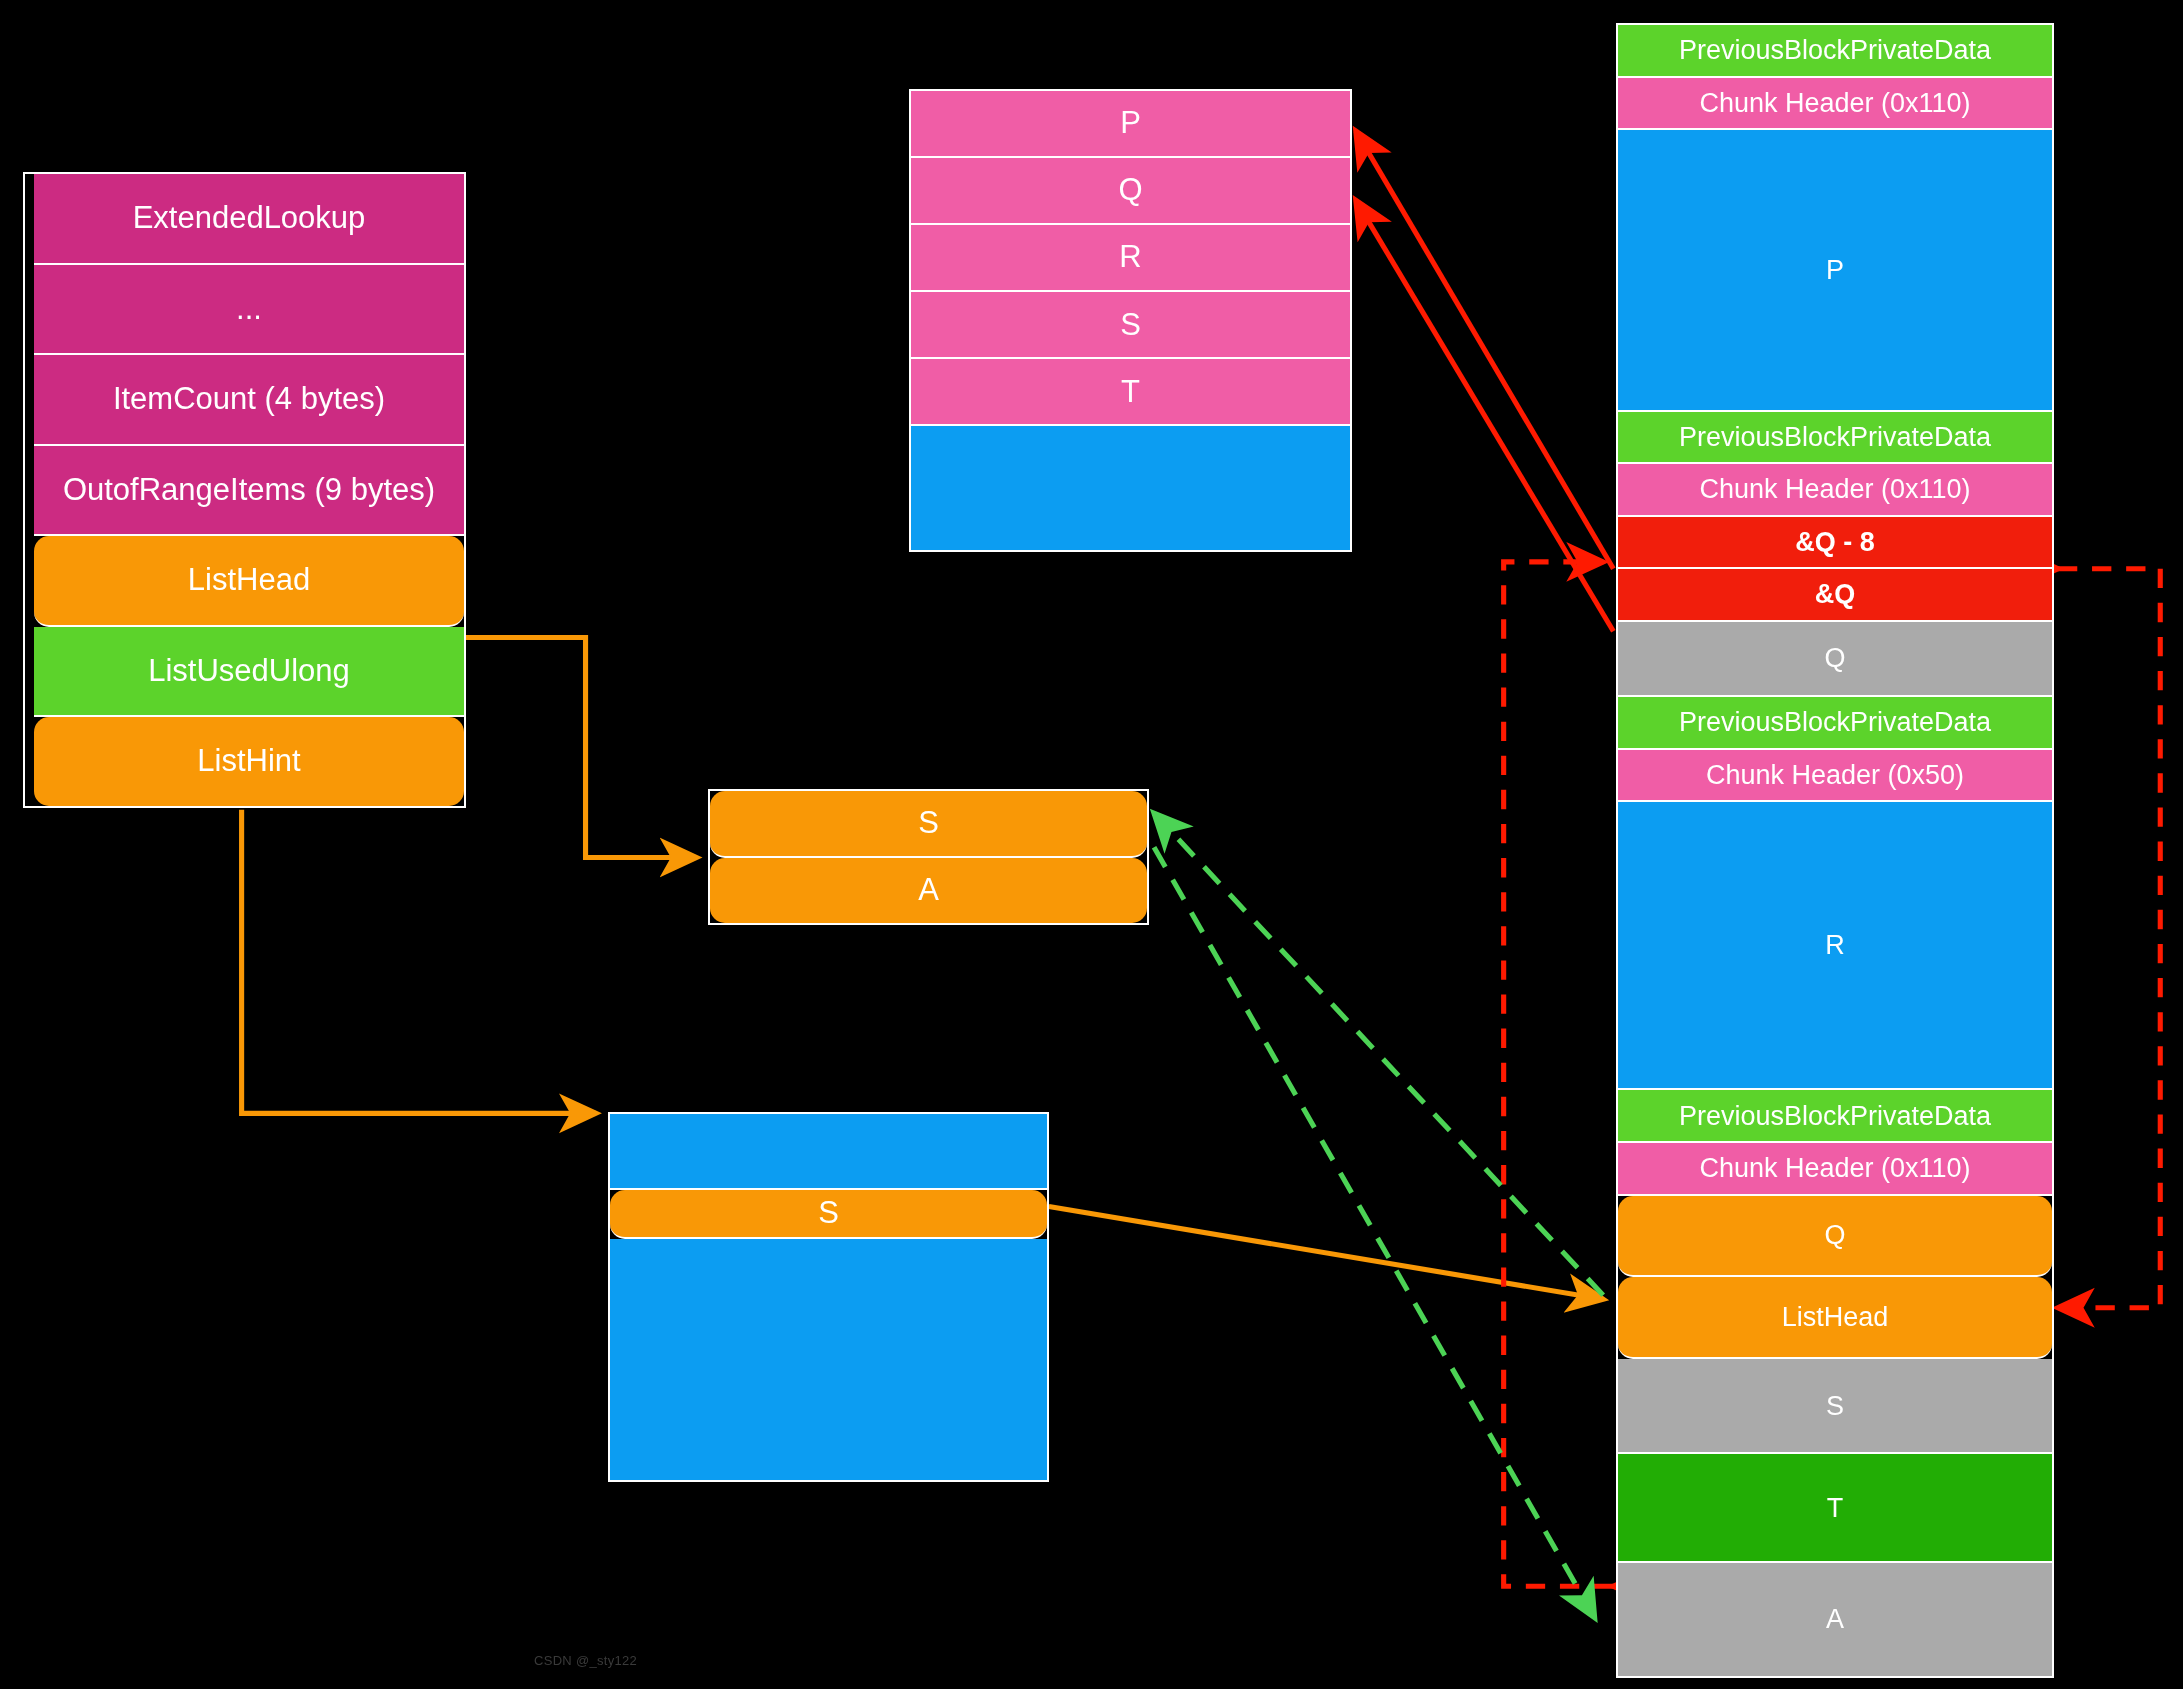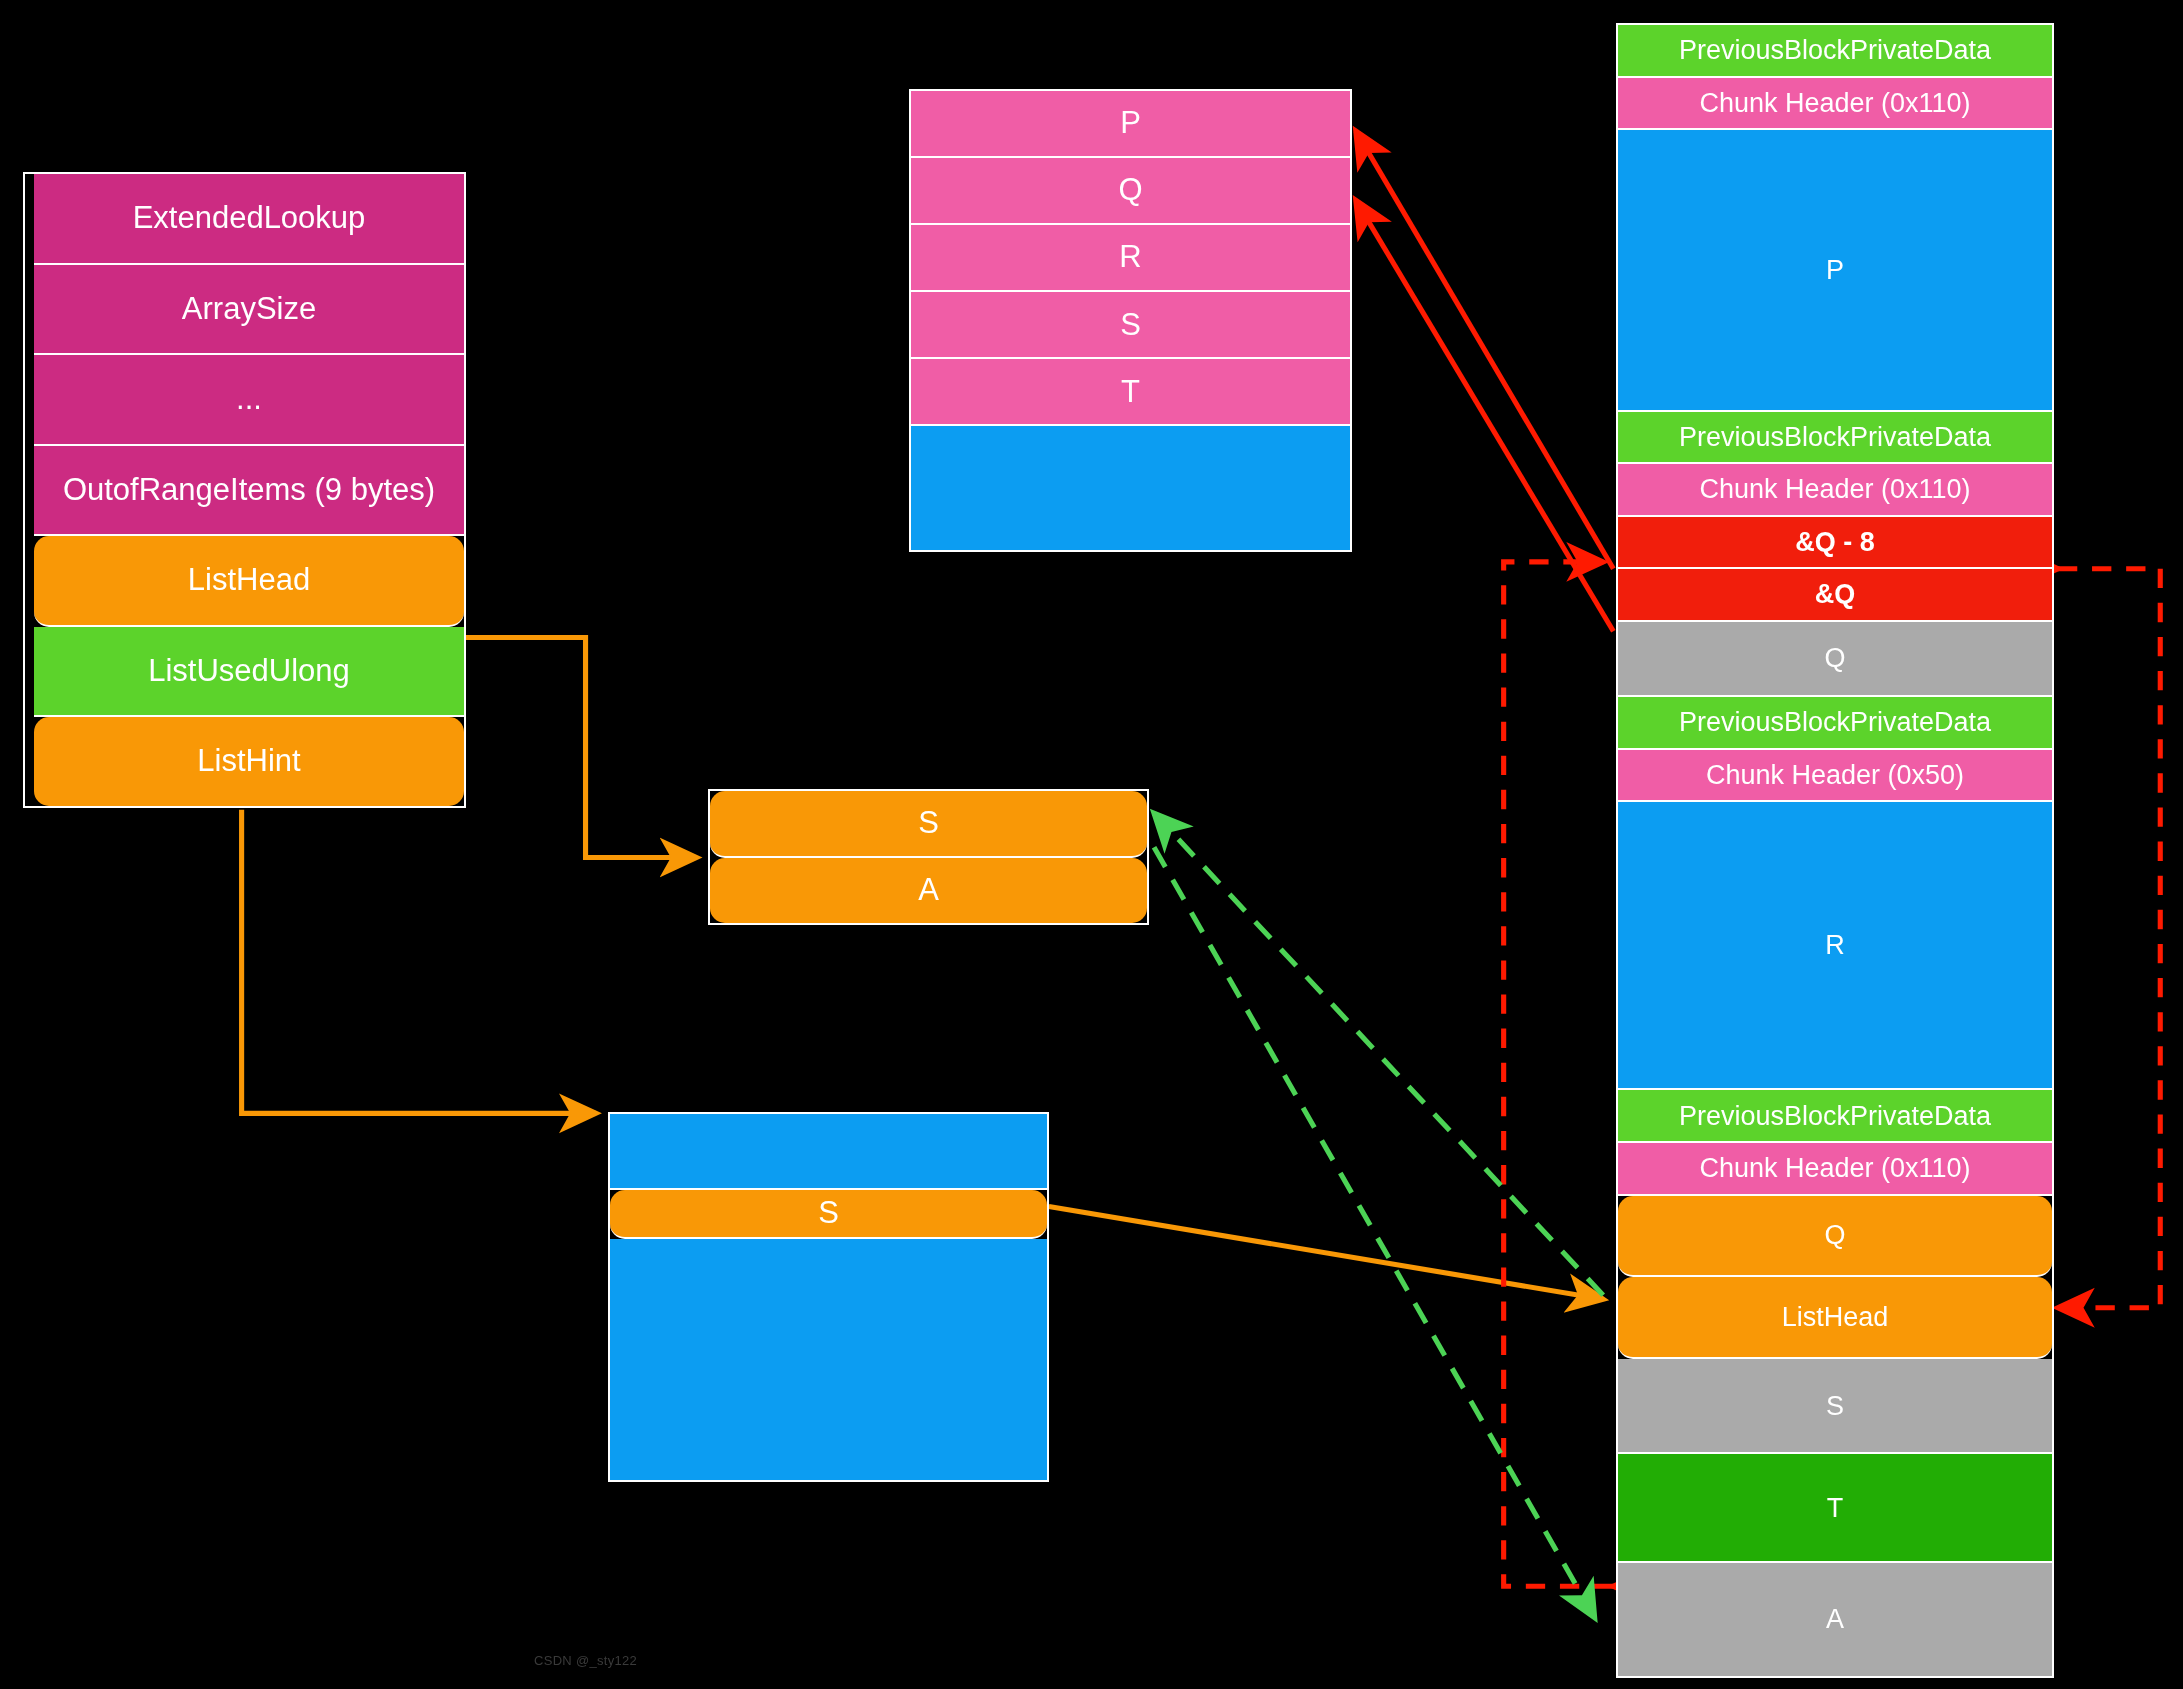--- a/index.html
+++ b/index.html
@@ -91,22 +91,22 @@
     <path d="M2820,2278 L2030,1430" fill="none" stroke="#4CD355" stroke-width="9" stroke-dasharray="40 26" marker-end="url(#ar-grn)"></path>
   </g>
 
   <g>
     <path d="M2030,1490 L2805,2845" fill="none" stroke="#4CD355" stroke-width="9" stroke-dasharray="40 26" marker-end="url(#ar-grn)"></path>
   </g>
 </svg>
 
 <div class="stack" id="struct">
   <div class="cell c-magenta" style="flex:1">ExtendedLookup</div>
-  <div class="cell c-magenta" style="flex:1">ArraySize</div>
   <div class="cell c-magenta" style="flex:1">...</div>
+  <div class="cell c-magenta" style="flex:1">ItemCount (4 bytes)</div>
   <div class="cell c-magenta" style="flex:1">OutofRangeItems (9 bytes)</div>
   <div class="cell c-orange" style="flex:1">ListHead</div>
   <div class="cell c-green" style="flex:1">ListUsedUlong</div>
   <div class="cell c-orange" style="flex:1">ListHint</div>
 </div>
 
 <div class="stack" id="lookup">
   <div class="cell c-pink" style="flex:1">P</div>
   <div class="cell c-pink" style="flex:1">Q</div>
   <div class="cell c-pink" style="flex:1">R</div>

